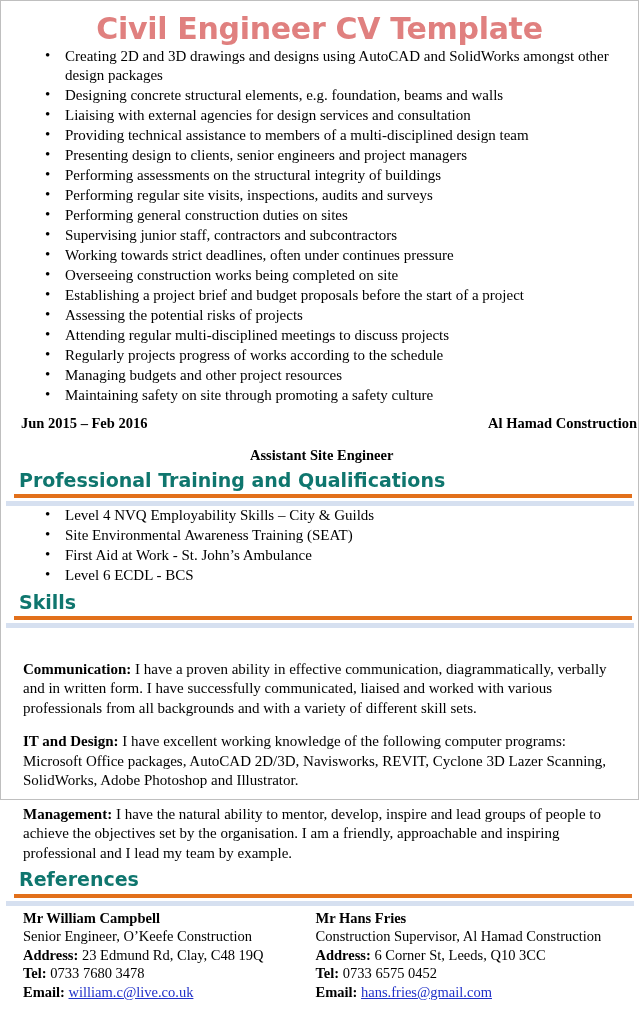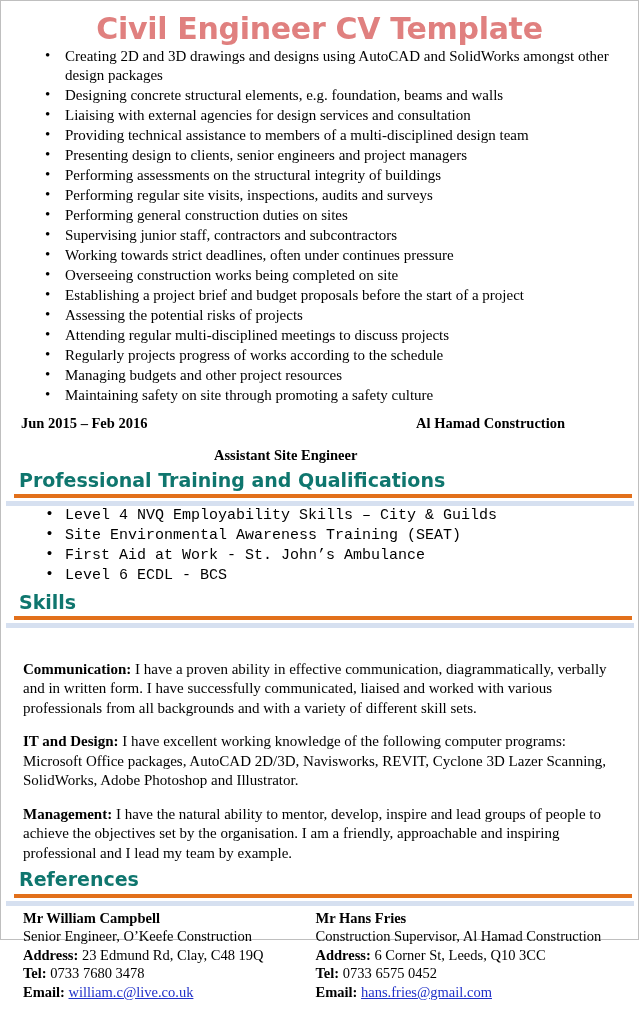--- a/index.html
+++ b/index.html
@@ -11,21 +11,21 @@
     width: 639px;
     height: 1024px;
     font-family: "Liberation Serif", "DejaVu Serif", serif;
     color: #000000;
     overflow: hidden;
   }
   #page {
     position: relative;
     box-sizing: border-box;
     width: 639px;
-    height: 940px;
+    height: 800px;
     background: #ffffff;
     border: 1px solid #bfbfbf;
     padding: 0;
   }
   .cv-title {
     text-align: center;
     color: #e0807f;
     font-family: "DejaVu Sans", "Liberation Sans", sans-serif;
     font-weight: bold;
     font-size: 30px;
@@ -53,20 +53,21 @@
     top: -1px;
     font-size: 15px;
     line-height: 1.30;
   }
   .job-row {
     display: flex;
     font-size: 14.5px;
     font-weight: bold;
     margin-top: 9px;
     padding-left: 20px;
+    gap: 36px;
   }
   .job-row .col-date   { width: 193px; flex: 0 0 193px; }
   .job-row .col-title  { width: 202px; flex: 0 0 202px; margin-top: 32px; }
   .job-row .col-company{ flex: 1 1 auto; }
 
   .section {
     margin-top: 6px;
   }
   .section-heading {
     color: #0f766e;
@@ -86,21 +87,20 @@
   .rule-blue {
     height: 5px;
     background: #d6e0f0;
     margin: 3px 4px 0 5px;
   }
   .qual-list {
     margin-top: 12px;
   }
   .qual-list li {
     margin-bottom: 1px;
-    font-family: Liberation Mono, monospace;
   }
   .para-block {
     padding: 0 22px 0 22px;
     margin-top: 32px;
   }
   .para-block p {
     font-size: 15px;
     line-height: 1.30;
     margin: 0 0 14px 0;
   }

